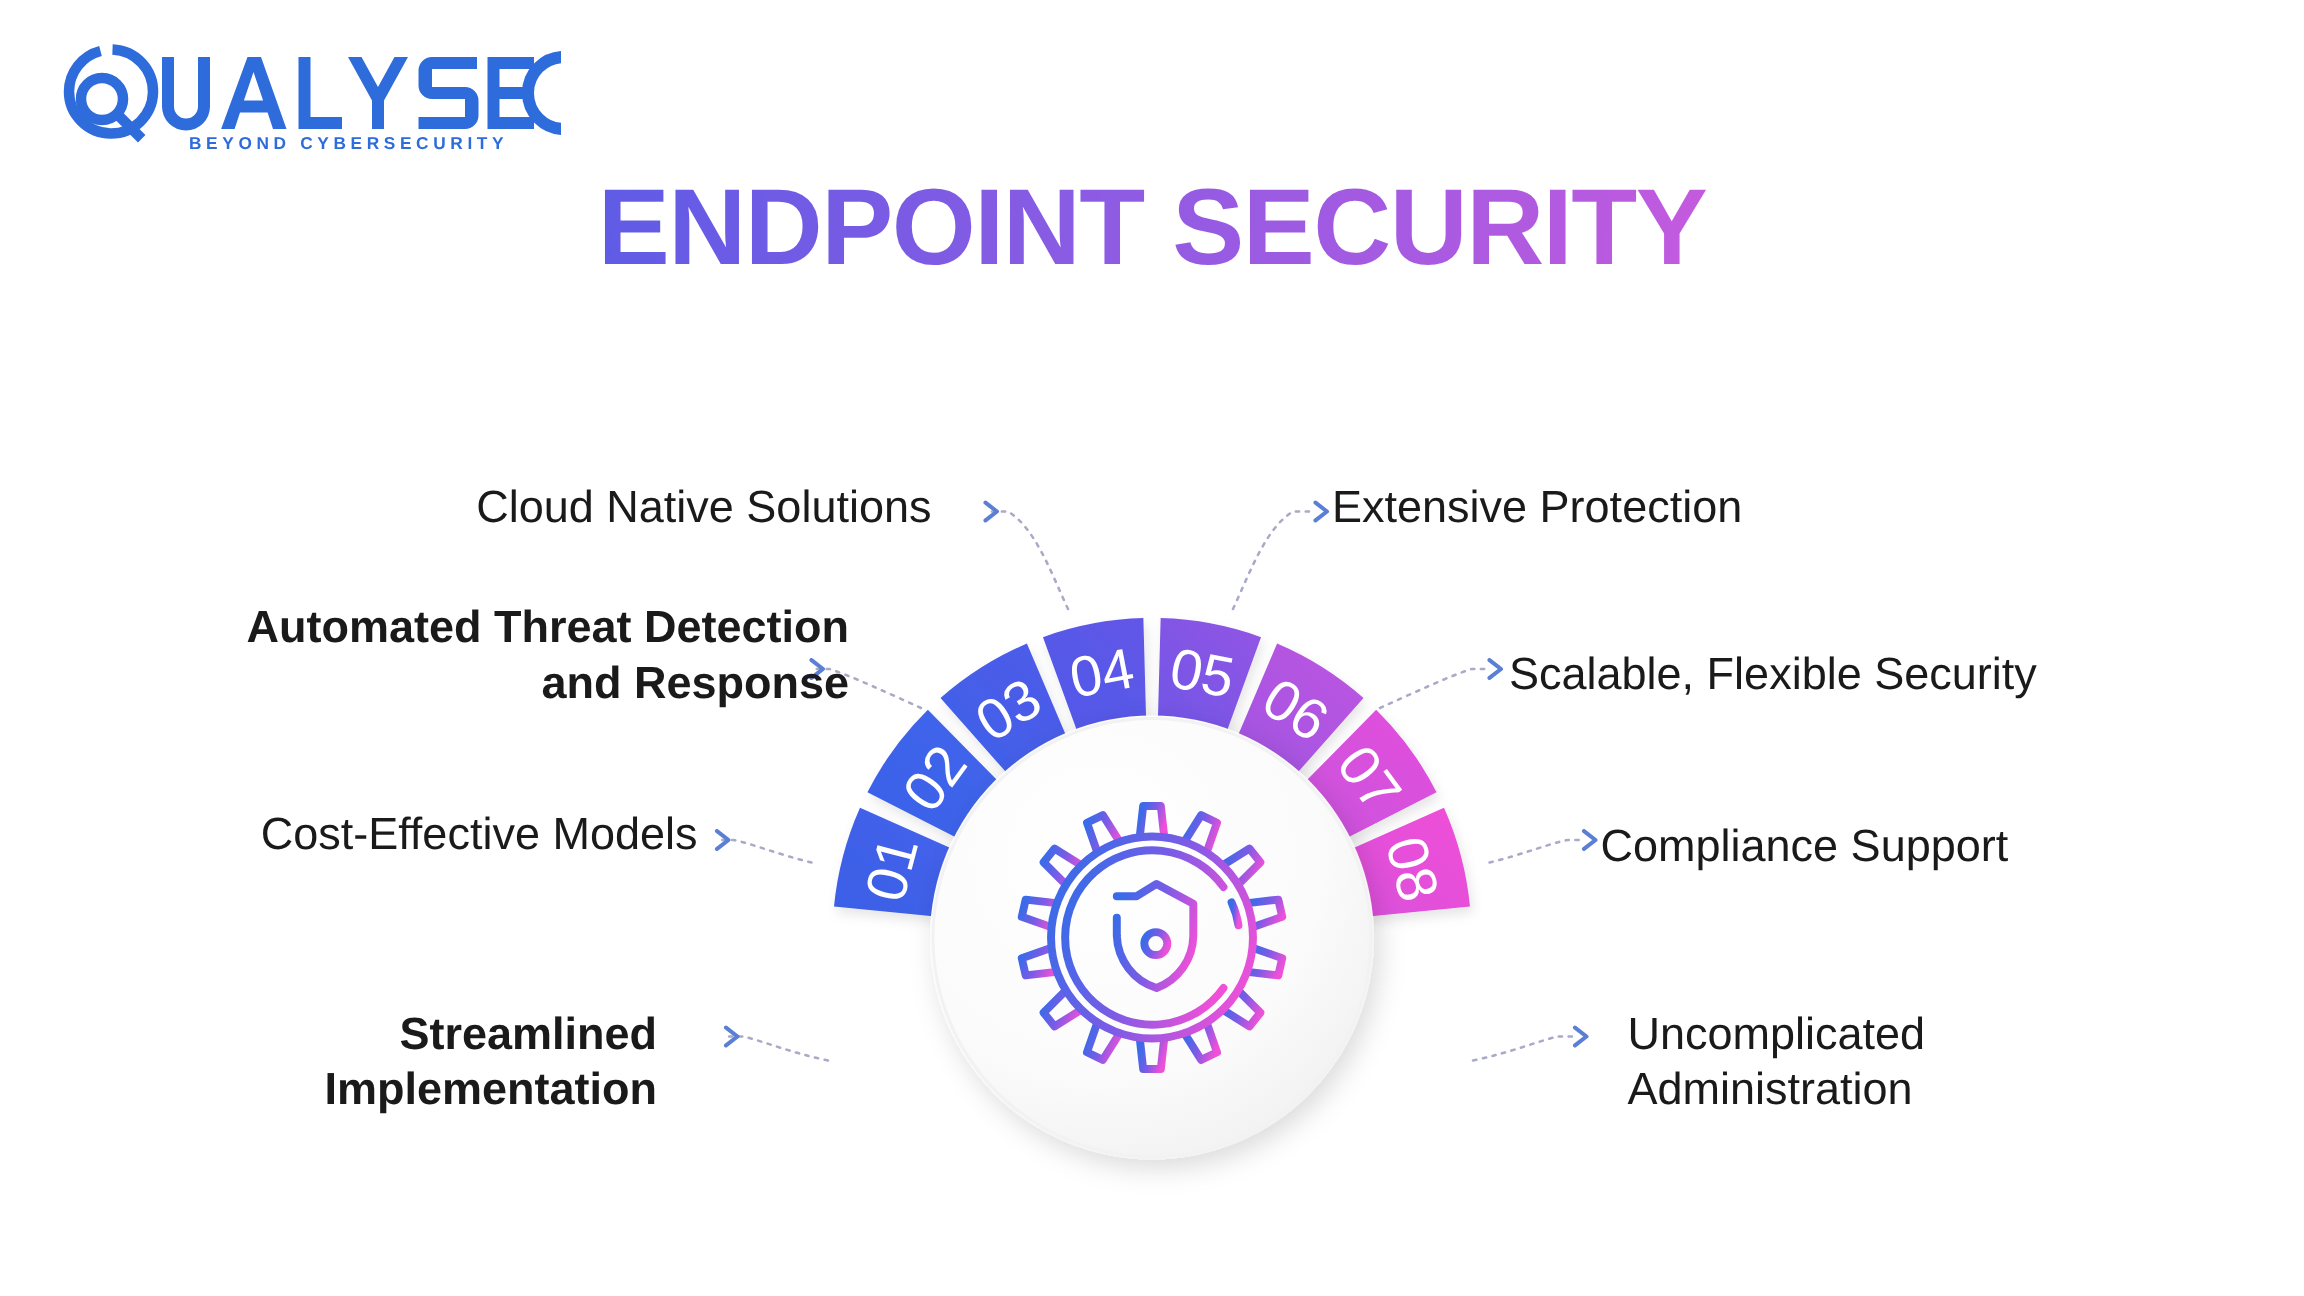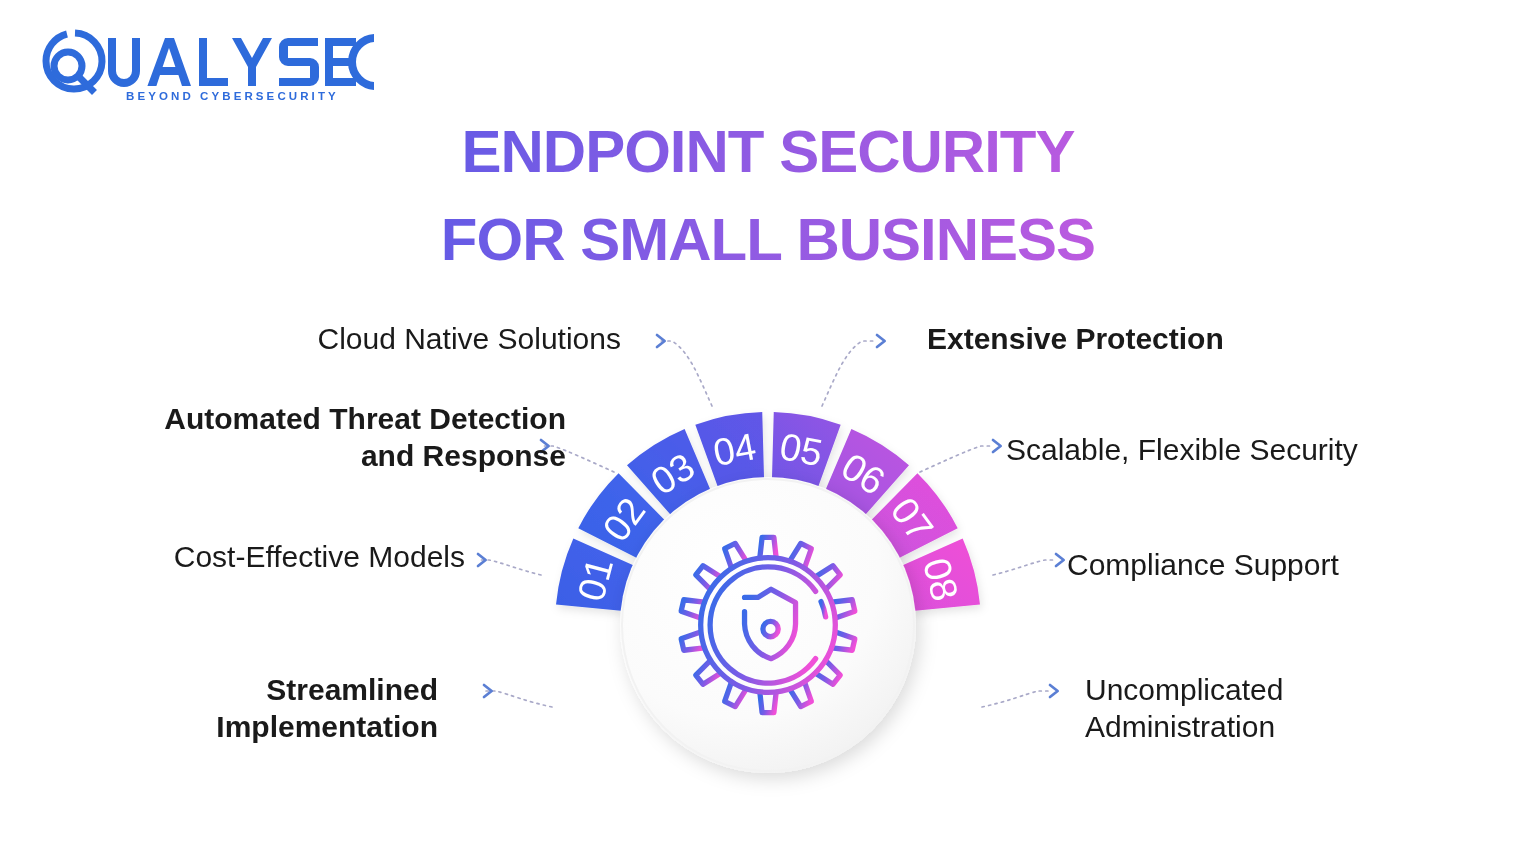--- a/index.html
+++ b/index.html
@@ -32,21 +32,21 @@
     font-family:"Liberation Sans", sans-serif;
     text-align:right;
   }
 
   
   #title {
     position:absolute; left:0; top:108px; width:1536px;
     text-align:center;
     font-family:"Liberation Sans", sans-serif;
     font-weight:900;
-    font-size:60px;
+    font-size:72px;
     line-height:88px;
     letter-spacing:-1px;
   }
   #title .ln { display:block; }
   .grad-text {
     background-image:linear-gradient(93deg,#3268E8 0%,#5B5BE6 24%,#8E5BE3 48%,#B45AE0 68%,#E25BDC 85%,#F95BD8 100%);
     -webkit-background-clip:text;
     background-clip:text;
     color:transparent;
     -webkit-text-fill-color:transparent;
@@ -78,21 +78,21 @@
   }
   .label.left  { text-align:right; }
   .label.right { text-align:left; }
 
   
   #lbl-04 { right:915px; top:320px; }
   #lbl-03 { right:970px; top:400px; font-weight:700; }
   #lbl-02 { right:1071px; top:538px; }
   #lbl-01 { right:1098px; top:671px; font-weight:700;text-align:right; }
 
-  #lbl-05 { left:927px; top:320px;font-weight:bold; }
+  #lbl-05 { left:888px; top:320px; }
   #lbl-06 { left:1006px; top:431px; }
   #lbl-07 { left:1067px; top:546px; }
   #lbl-08 { left:1085px; top:671px; }
 </style>
 </head>
 <body>
 
 <svg id="frame" width="1536" height="864" viewBox="0 0 1536 864">
   <defs>
     <linearGradient id="frameGradTop" x1="0" y1="0" x2="1" y2="0">
@@ -149,21 +149,20 @@
     <g fill="none" stroke="#2E6BDB" stroke-width="8">
 
       <path d="M360 20 a18 18 0 0 0 -18 -10 a24 24 0 0 0 0 48 a18 18 0 0 0 18 -10"></path>
     </g>
   </svg>
   <div id="logo-tagline">BEYOND CYBERSECURITY</div>
 </div>
 
 <h1 id="title">
   <span class="ln grad-text">ENDPOINT SECURITY</span>
-  <span class="ln grad-text">FOR SMALL BUSINESS</span>
 </h1>
 
 <svg id="connectors" viewBox="0 0 1536 864">
   <defs>
     <marker id="arrL" markerWidth="9" markerHeight="9" refX="7" refY="4.5" orient="auto">
       <path d="M7 1 L2.5 4.5 L7 8" fill="none" stroke="#5B7FD4" stroke-width="1.6" stroke-linecap="round" stroke-linejoin="round"></path>
     </marker>
     <marker id="arrR" markerWidth="9" markerHeight="9" refX="2" refY="4.5" orient="auto">
       <path d="M2 1 L6.5 4.5 L2 8" fill="none" stroke="#5B7FD4" stroke-width="1.6" stroke-linecap="round" stroke-linejoin="round"></path>
     </marker>

